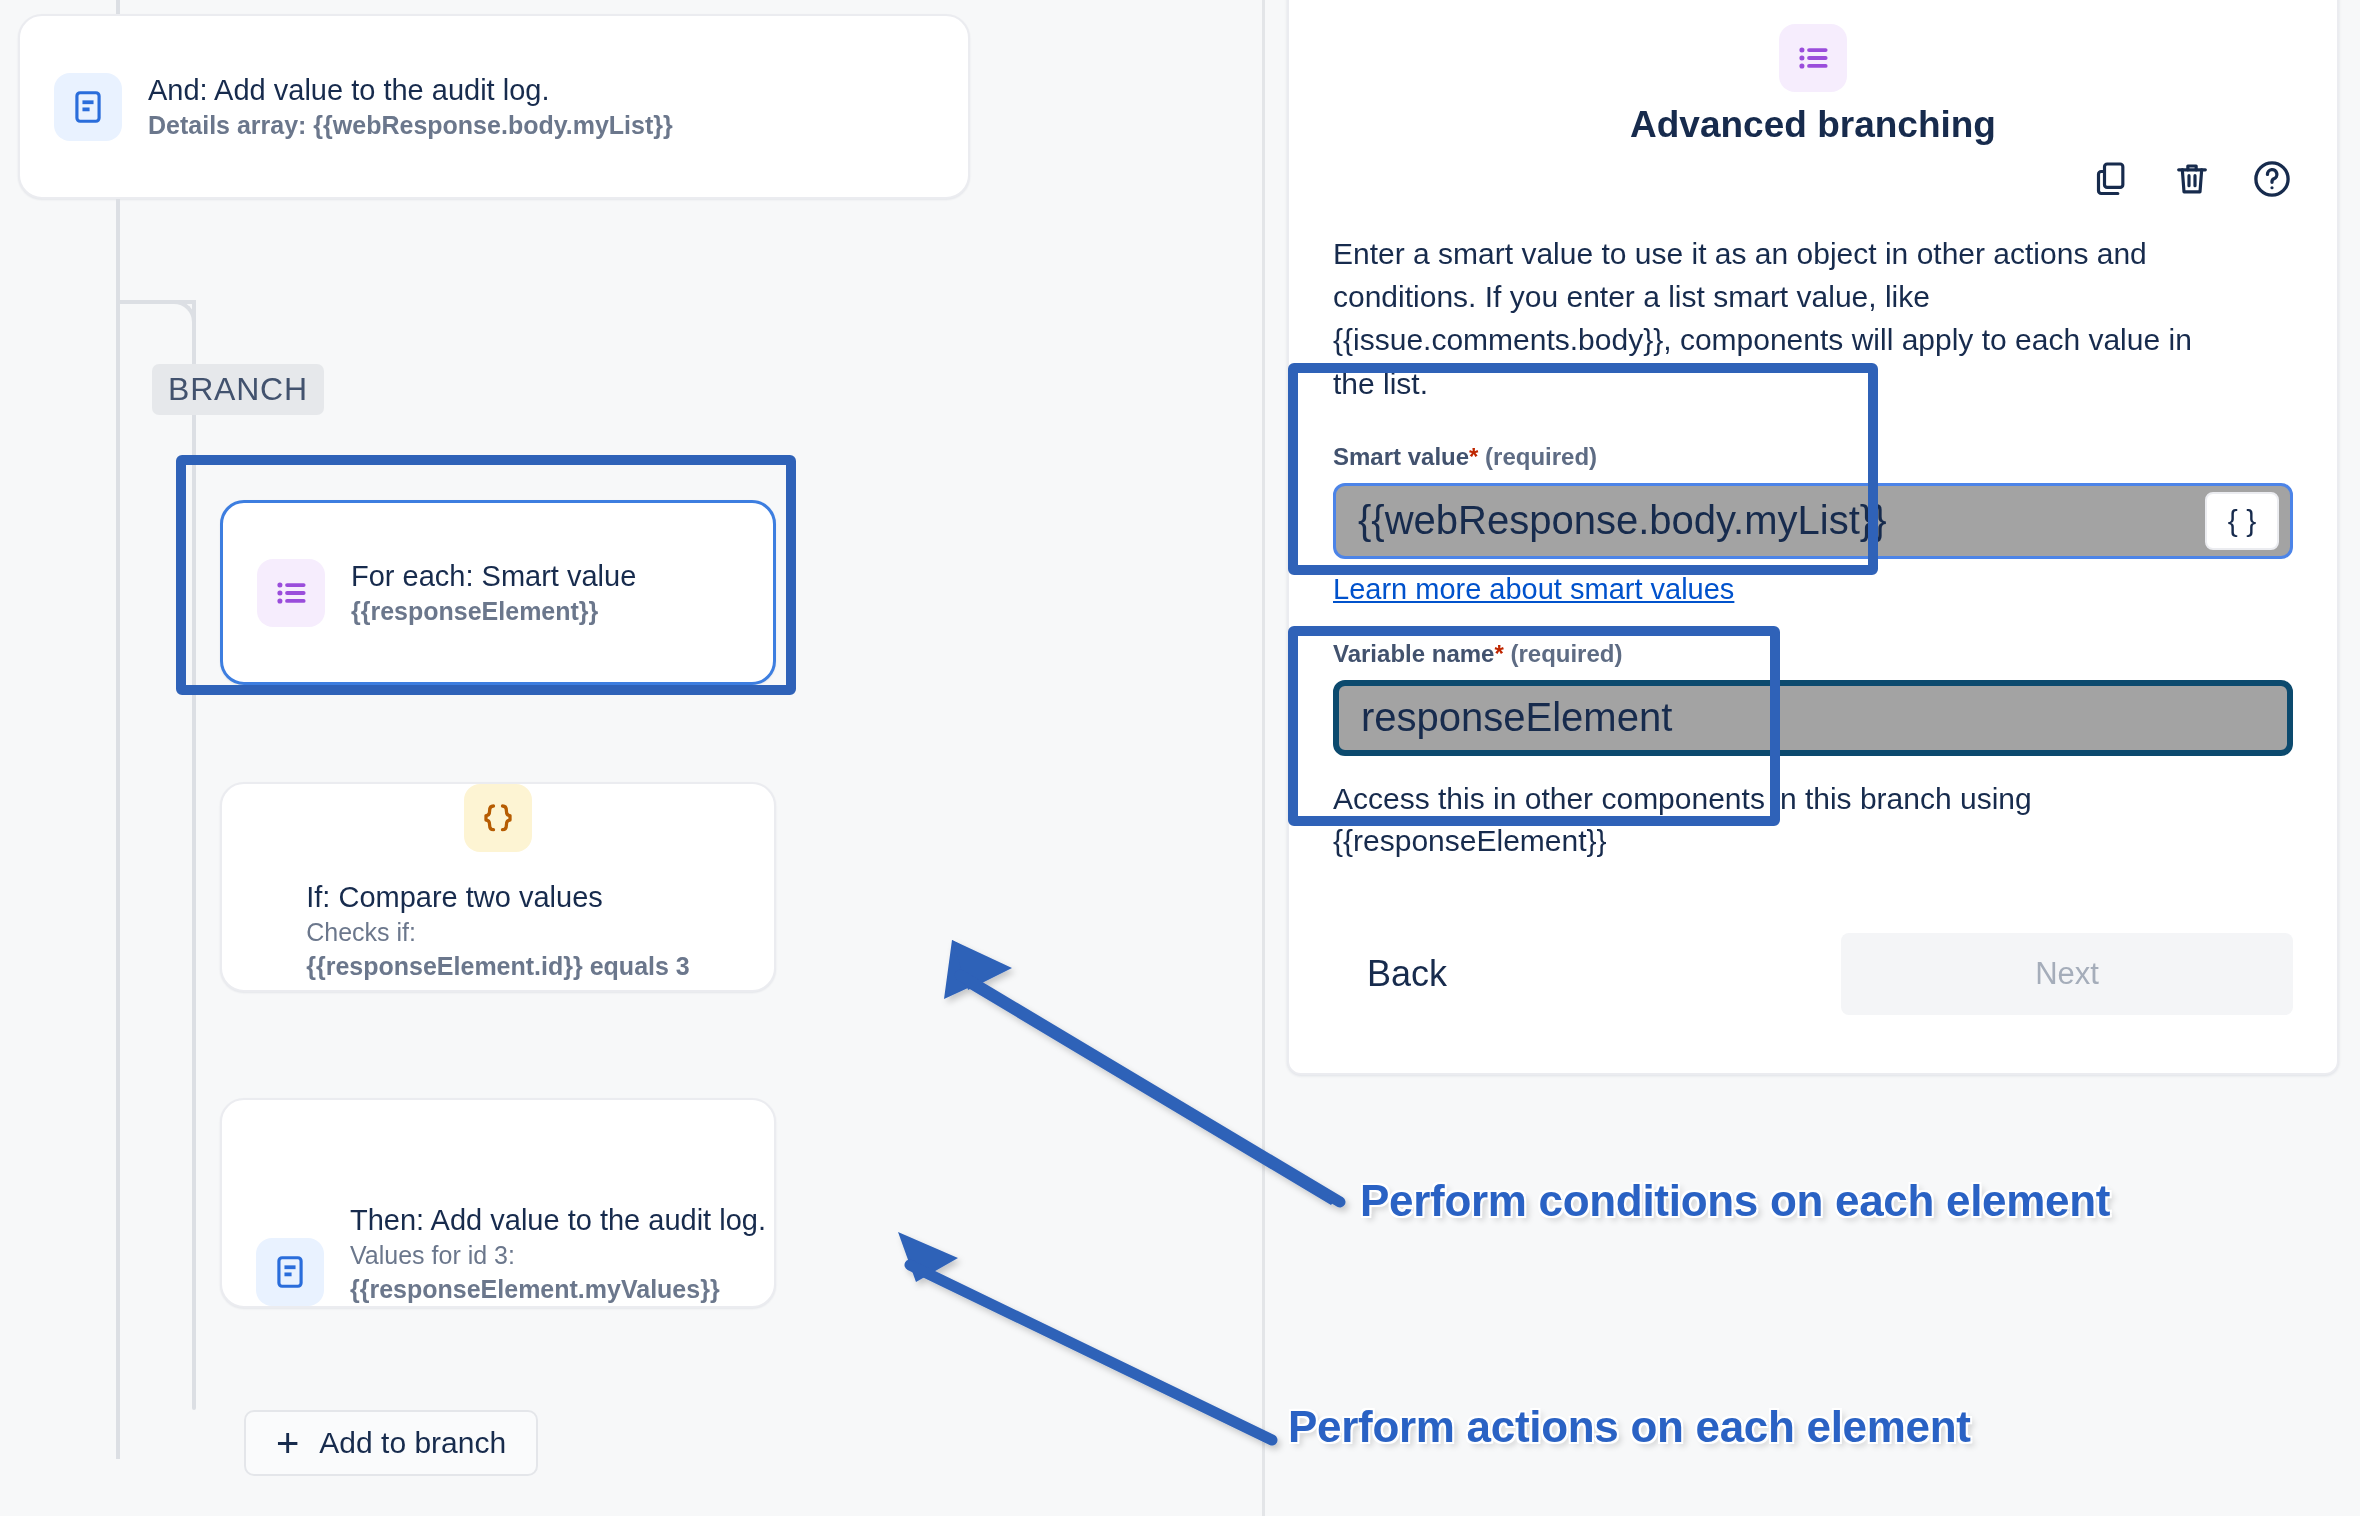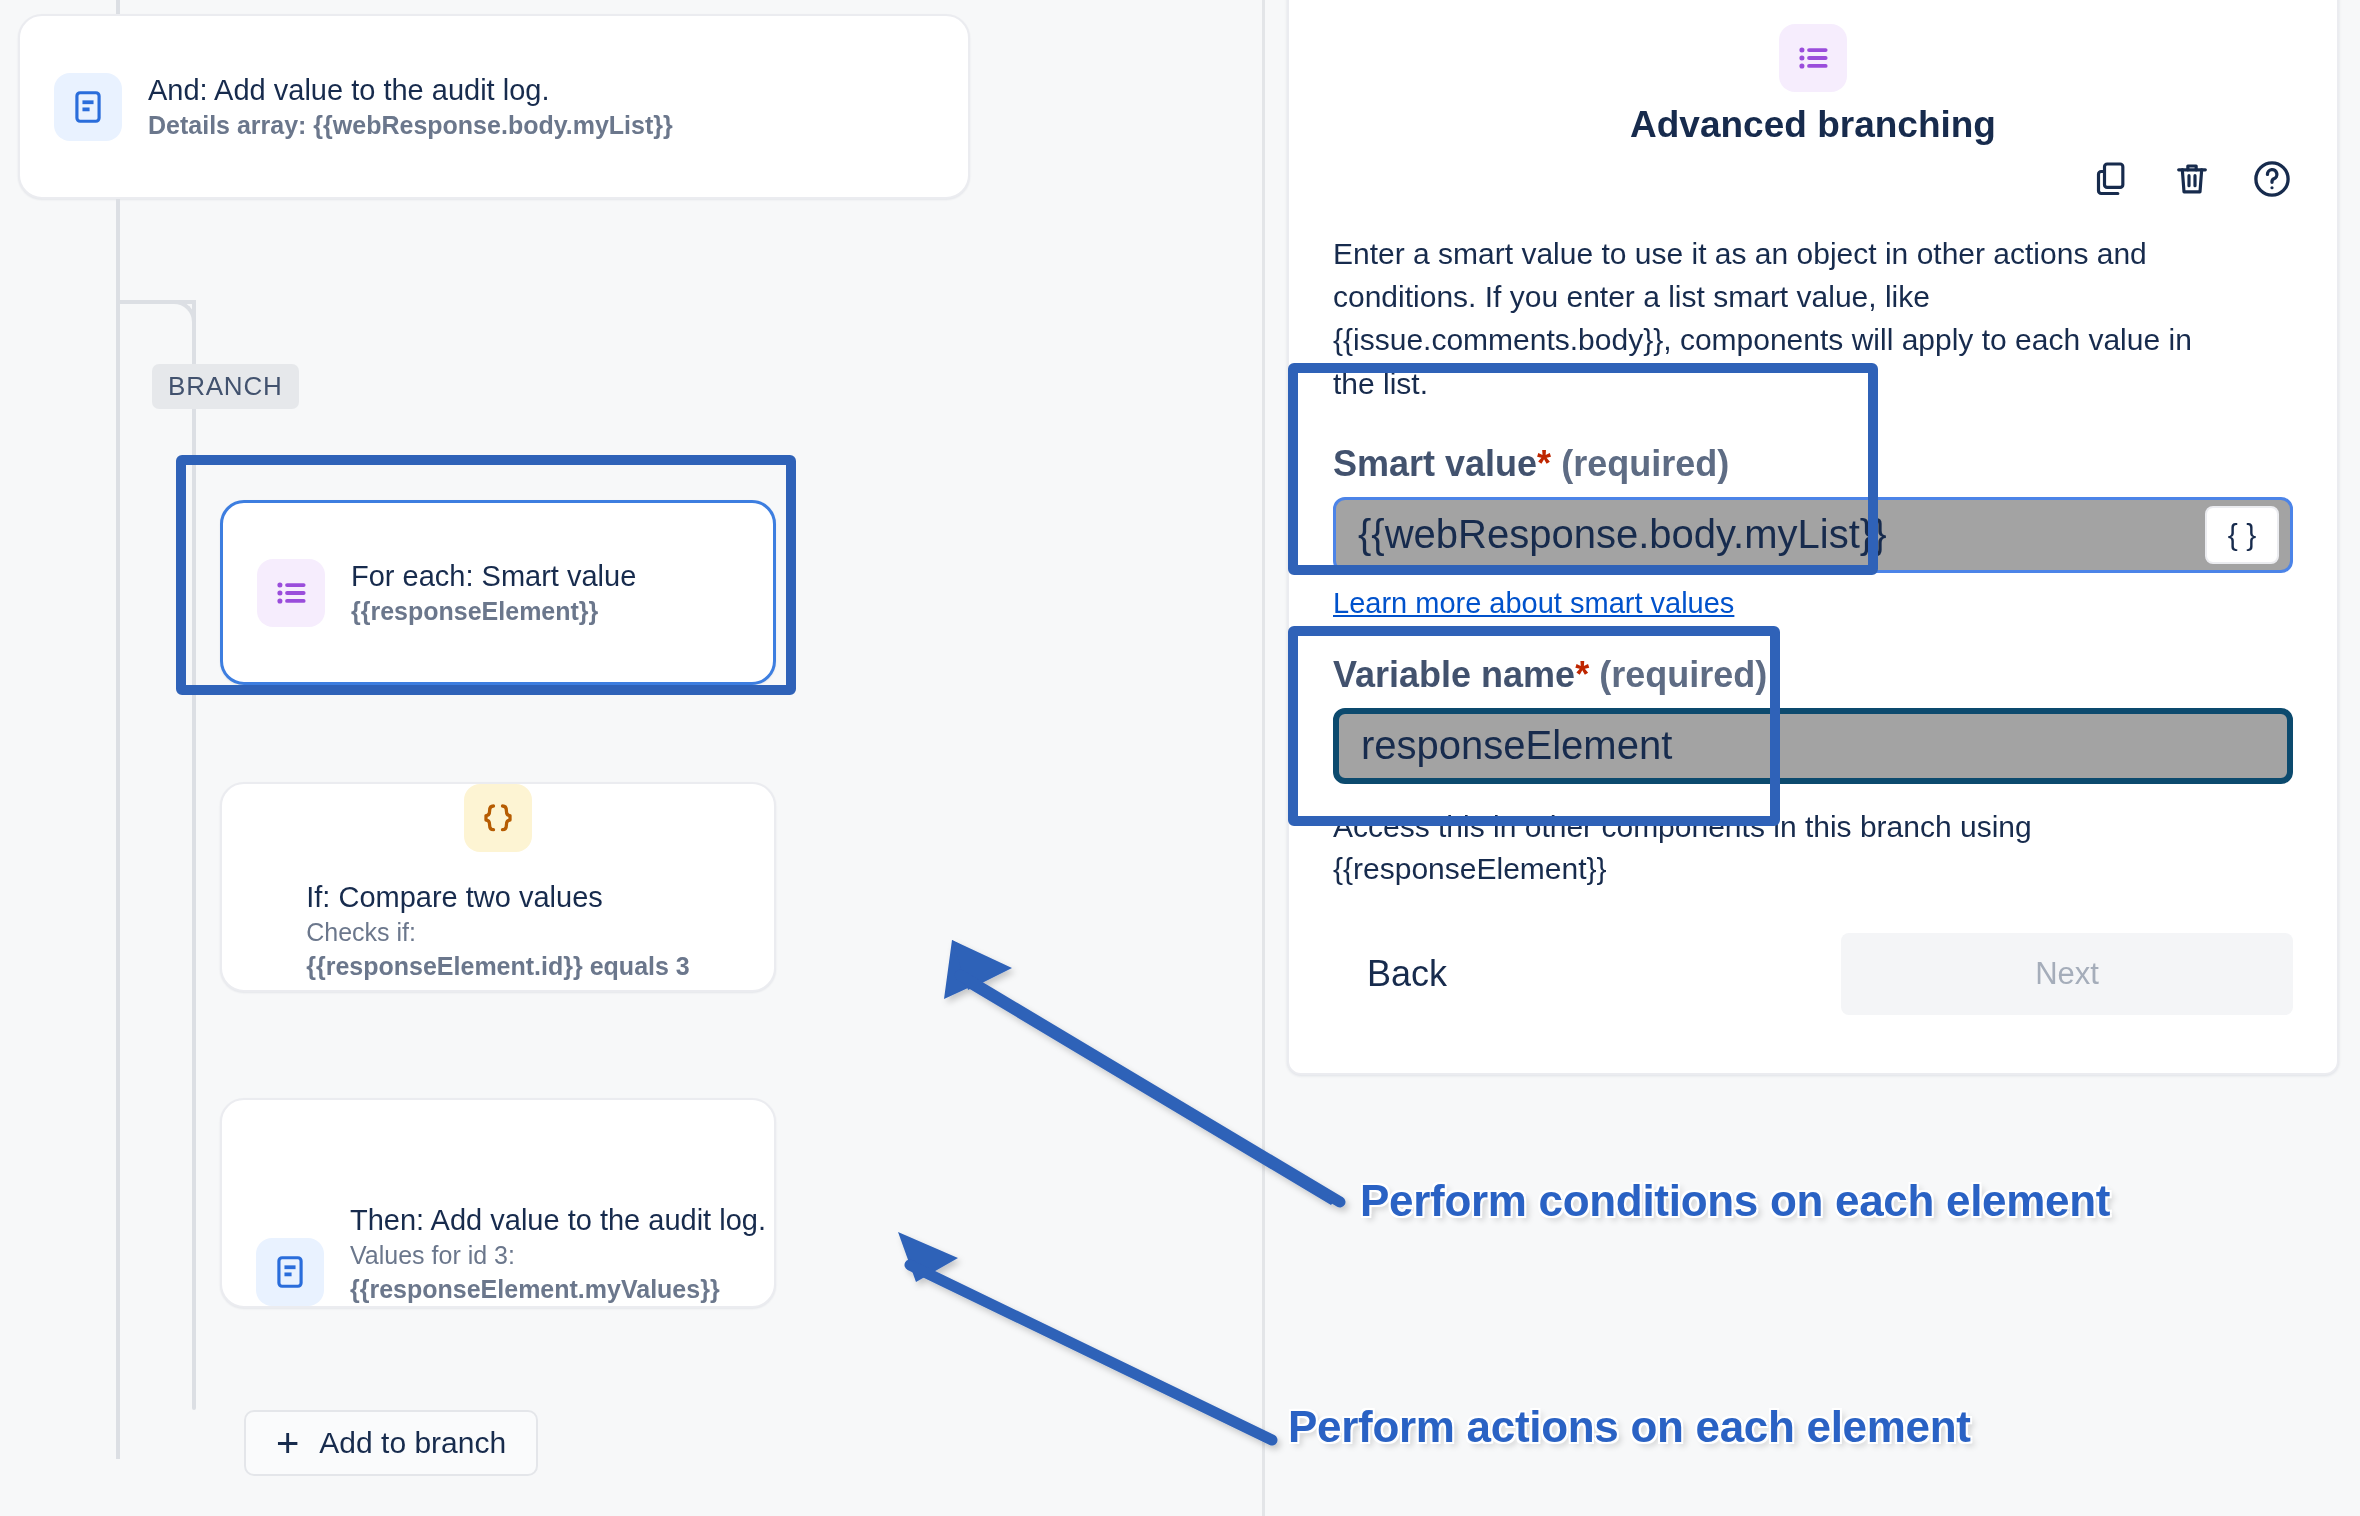--- a/index.html
+++ b/index.html
@@ -33,21 +33,21 @@
   .node-icon.blue { background: #e9f2ff; }
   .node-icon.purple { background: #f6edfd; }
   .node-icon.yellow { background: #fdf4d3; }
   .node-text { display: flex; flex-direction: column; justify-content: center; }
   .node-title { font-size: 29px; color: #172b4d; line-height: 1.32; white-space: nowrap; }
   .node-sub { font-size: 25px; color: #6b778c; font-weight: bold; line-height: 1.34; white-space: nowrap; }
   .node-sub.light { font-weight: normal; color: #6b778c; }
 
   .branch-chip {
     position: absolute; background: #e6e8eb; color: #42526e;
-    font-size: 26px; letter-spacing: 0.8px;
+    font-size: 32px; letter-spacing: 0.8px;
     padding: 7px 16px; border-radius: 7px; white-space: nowrap;
   }
 
   .add-branch-btn {
     position: absolute; background: #fafbfc; border: 2px solid #e4e6ea;
     border-radius: 10px; display: flex; align-items: center; gap: 20px;
     padding: 0 30px; height: 66px; font-size: 30px; color: #172b4d;
     white-space: nowrap; cursor: pointer;
   }
   .plus-glyph { font-size: 40px; line-height: 1; color: #172b4d; font-weight: 300; }
@@ -68,21 +68,21 @@
   .panel-icon { width: 68px; height: 68px; border-radius: 16px; background: #f6edfd;
                 display: flex; align-items: center; justify-content: center; flex: 0 0 auto; }
   .panel-title { font-size: 37px; font-weight: bold; color: #172b4d; white-space: nowrap; }
   .panel-actions { margin-left: auto; display: flex; align-items: center; gap: 38px; }
   .hdr-icon { width: 42px; height: 42px; display: flex; align-items: center;
               justify-content: center; cursor: pointer; }
 
   .panel-desc { margin-top: 32px; font-size: 30px; line-height: 1.44; color: #172b4d;
                 max-width: 860px; }
 
-  .field-label { font-size: 36px; color: #42526e; font-weight: bold; margin-bottom: 12px; }
+  .field-label { font-size: 24px; color: #42526e; font-weight: bold; margin-bottom: 12px; }
   .field-label .req-star { color: #bf2600; font-weight: bold; }
   .field-label .req-word { color: #5e6c84; font-weight: bold; }
 
   .input-row { position: relative; display: flex; align-items: stretch; }
   .text-input {
     flex: 1 1 auto; height: 76px; border-radius: 12px; background: #a3a3a3;
     display: flex; align-items: center; padding: 0 22px;
     font-size: 40px; color: #172b4d;
   }
   .text-input.focused { border: 3px solid #4c84e8; }

